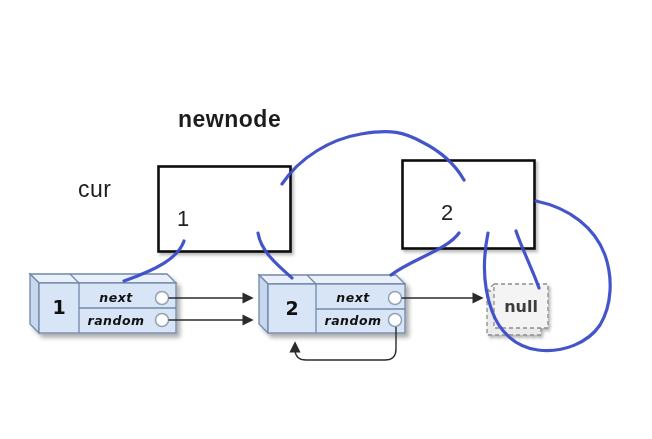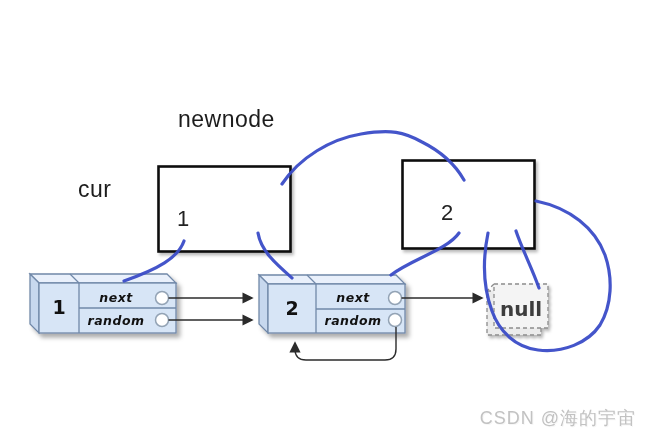--- a/index.html
+++ b/index.html
@@ -12,21 +12,21 @@
   .lbl-big{font-size:23px;letter-spacing:0.5px;}
   .rect-val{font-size:22px;color:#222;}
   .node-txt{
     position:absolute;text-align:center;color:#111;
     font-family:"DejaVu Sans", sans-serif;font-weight:700;
   }
   .node-val{font-size:19px;}
   .node-field{font-size:12.5px;letter-spacing:0.5px;font-style:italic;}
   .null-txt{
     position:absolute;text-align:center;color:#3d3d3d;
-    font-family:"DejaVu Sans", sans-serif;font-weight:700;font-size:20px;
+    font-family:"DejaVu Sans", sans-serif;font-weight:700;font-size:16px;
   }
   .watermark{
     position:absolute;right:16px;top:406px;font-size:18px;color:#c2c2c2;
     text-shadow:1px 1px 0 #f7f7f7;letter-spacing:1px;
   }
 </style>
 </head>
 <body>
 
 <div class="canvas">
@@ -85,30 +85,29 @@
     <g stroke="#3b4cc8" stroke-width="3.2" fill="none" stroke-linecap="round" stroke-linejoin="round" opacity="0.95">
       <path d="M 184,241 C 178,258 158,269 124,281"></path>
       <path d="M 282,184 C 300,157 331,139 361,134 C 391,129 404,132 422,142 C 442,152 456,166 464,180"></path>
       <path d="M 258,233 C 261,251 276,264 292,278"></path>
       <path d="M 459,233 C 447,250 412,259 391,275"></path>
       <path d="M 536,201 C 570,208 595,228 605,255 C 613,278 612,305 600,325 C 588,343 563,353 538,350 C 515,347 499,331 492,311 C 483,287 483,258 488,233"></path>
       <path d="M 516,231 C 522,249 532,268 539,288"></path>
     </g>
   </svg>
 
-  <div class="lbl lbl-big" style="left:178px;top:106px;">newnode</div>
+  <div class="lbl lbl-big" style="left:178px;top:106px;font-weight:bold;">newnode</div>
   <div class="lbl lbl-big" style="left:78px;top:176px;">cur</div>
 
   <div class="lbl rect-val" style="left:177px;top:206px;">1</div>
   <div class="lbl rect-val" style="left:441px;top:200px;">2</div>
 
   <div class="node-txt node-val" style="left:39px;top:296px;width:40px;">1</div>
   <div class="node-txt node-field" style="left:81px;top:290px;width:70px;">next</div>
   <div class="node-txt node-field" style="left:81px;top:313px;width:70px;">random</div>
 
   <div class="node-txt node-val" style="left:268px;top:297px;width:48px;">2</div>
   <div class="node-txt node-field" style="left:318px;top:290px;width:70px;">next</div>
   <div class="node-txt node-field" style="left:318px;top:313px;width:70px;">random</div>
 
   <div class="null-txt" style="left:494px;top:297px;width:54px;">null</div>
 
-  <div class="watermark">CSDN @海的宇宙</div>
 </div>
 
 </body></html>

